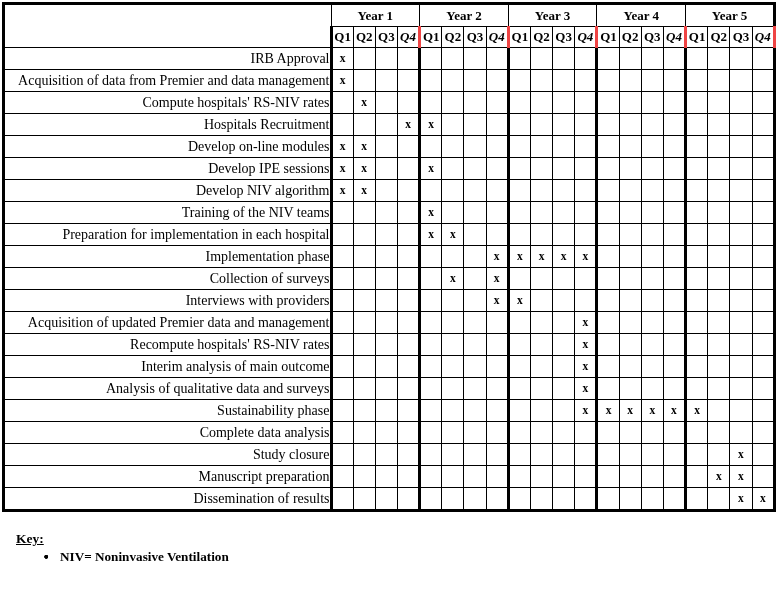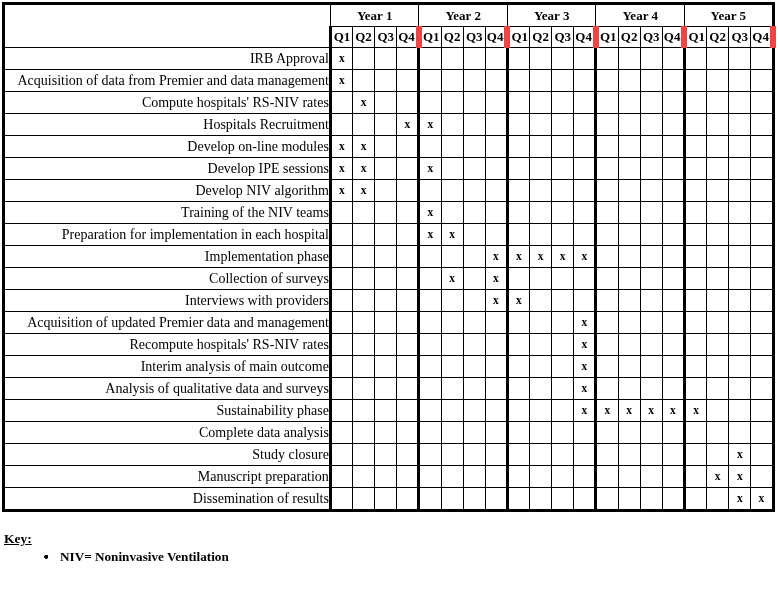--- a/index.html
+++ b/index.html
@@ -68,21 +68,21 @@
   th.q-head {
     text-align: center;
     font-weight: bold;
     font-size: 13px;
     height: 20px;
     line-height: 20px;
     border-bottom: 3px solid #000;
     white-space: nowrap;
   }
   th.q-head.year-start { border-left: 3px solid #000; }
-  th.q-head.year-end   { border-right: 6px solid #ef4444; }
+  th.q-head.year-end   { border-right: 3px solid #ef4444; font-style: italic; }
 
   td.task-label {
     font-size: 14px;
     line-height: 21px;
     height: 21px;
     padding-left: 3px;
     white-space: nowrap;
     overflow: hidden;
     border-right: 3px solid #000;
     border-top: 1px solid #000;
@@ -109,21 +109,21 @@
     position: absolute;
     left: 4px;
     top: 531px;
     width: 760px;
   }
   .key-title {
     font-weight: bold;
     font-size: 13.5px;
     text-decoration: underline;
     line-height: 16px;
-    margin: 0 0 1px 0;
+    margin: 0 0 1px 12px;
   }
   ul.key-list {
     list-style: none;
     margin: 0;
     padding: 0;
   }
   ul.key-list li {
     position: relative;
     font-weight: bold;
     font-size: 13.2px;

